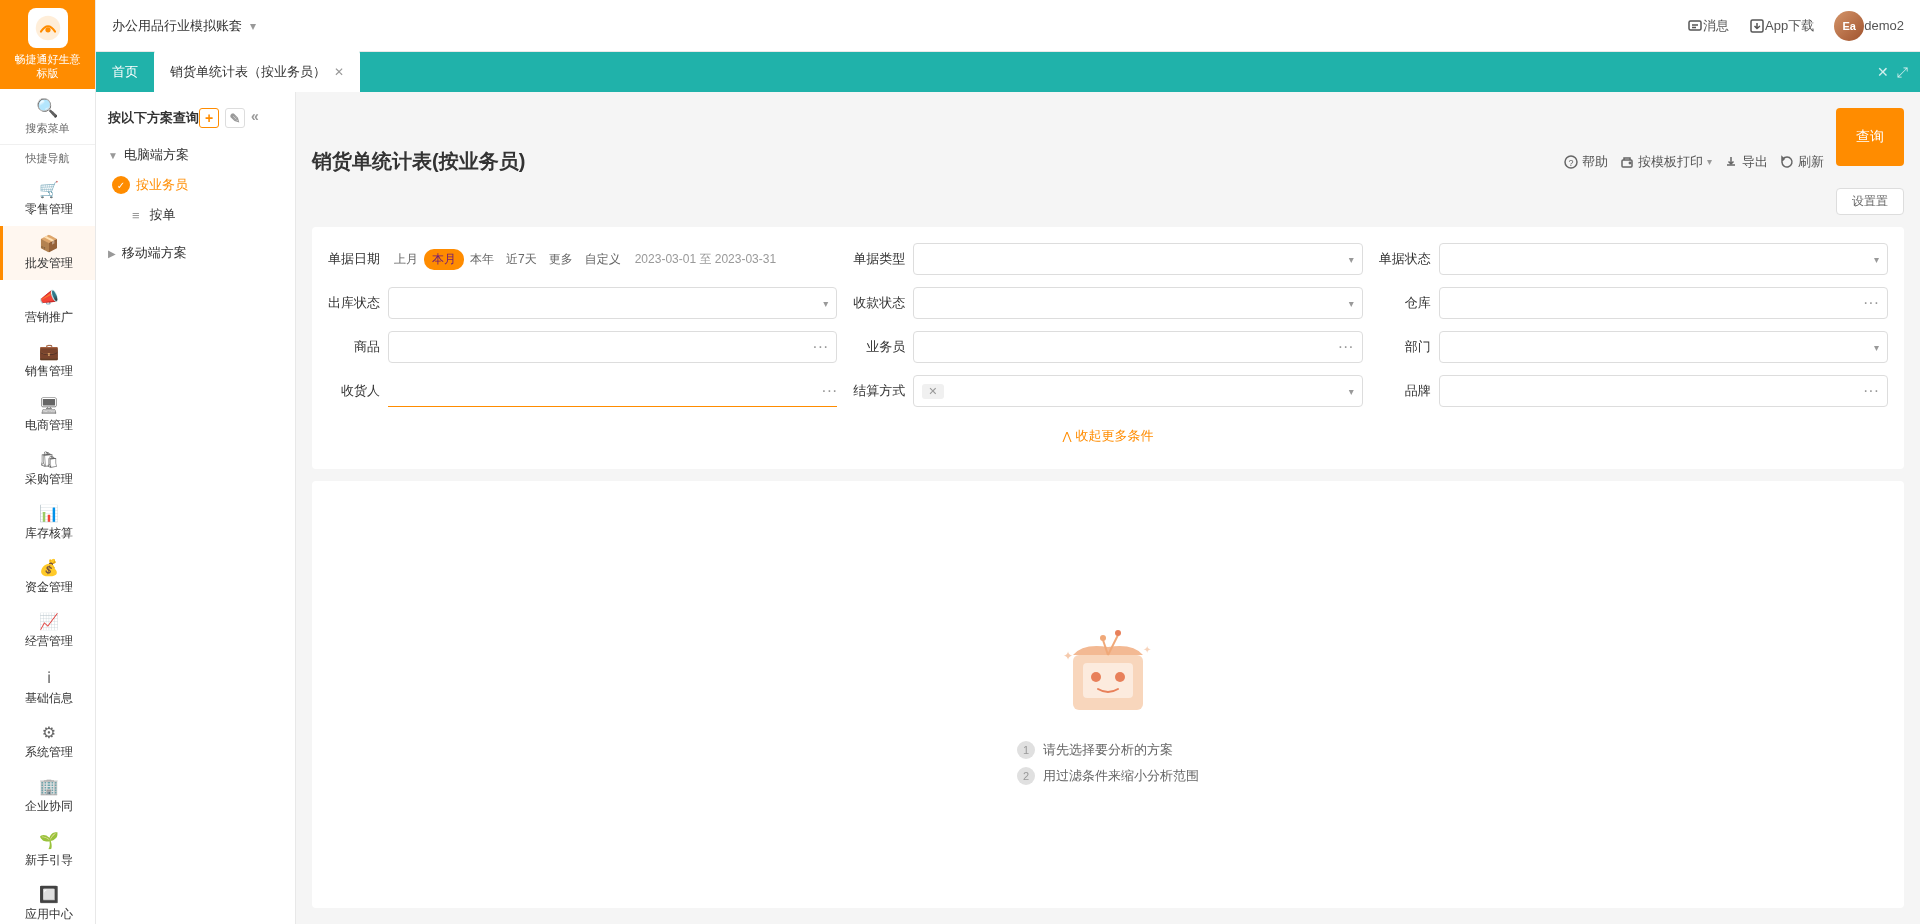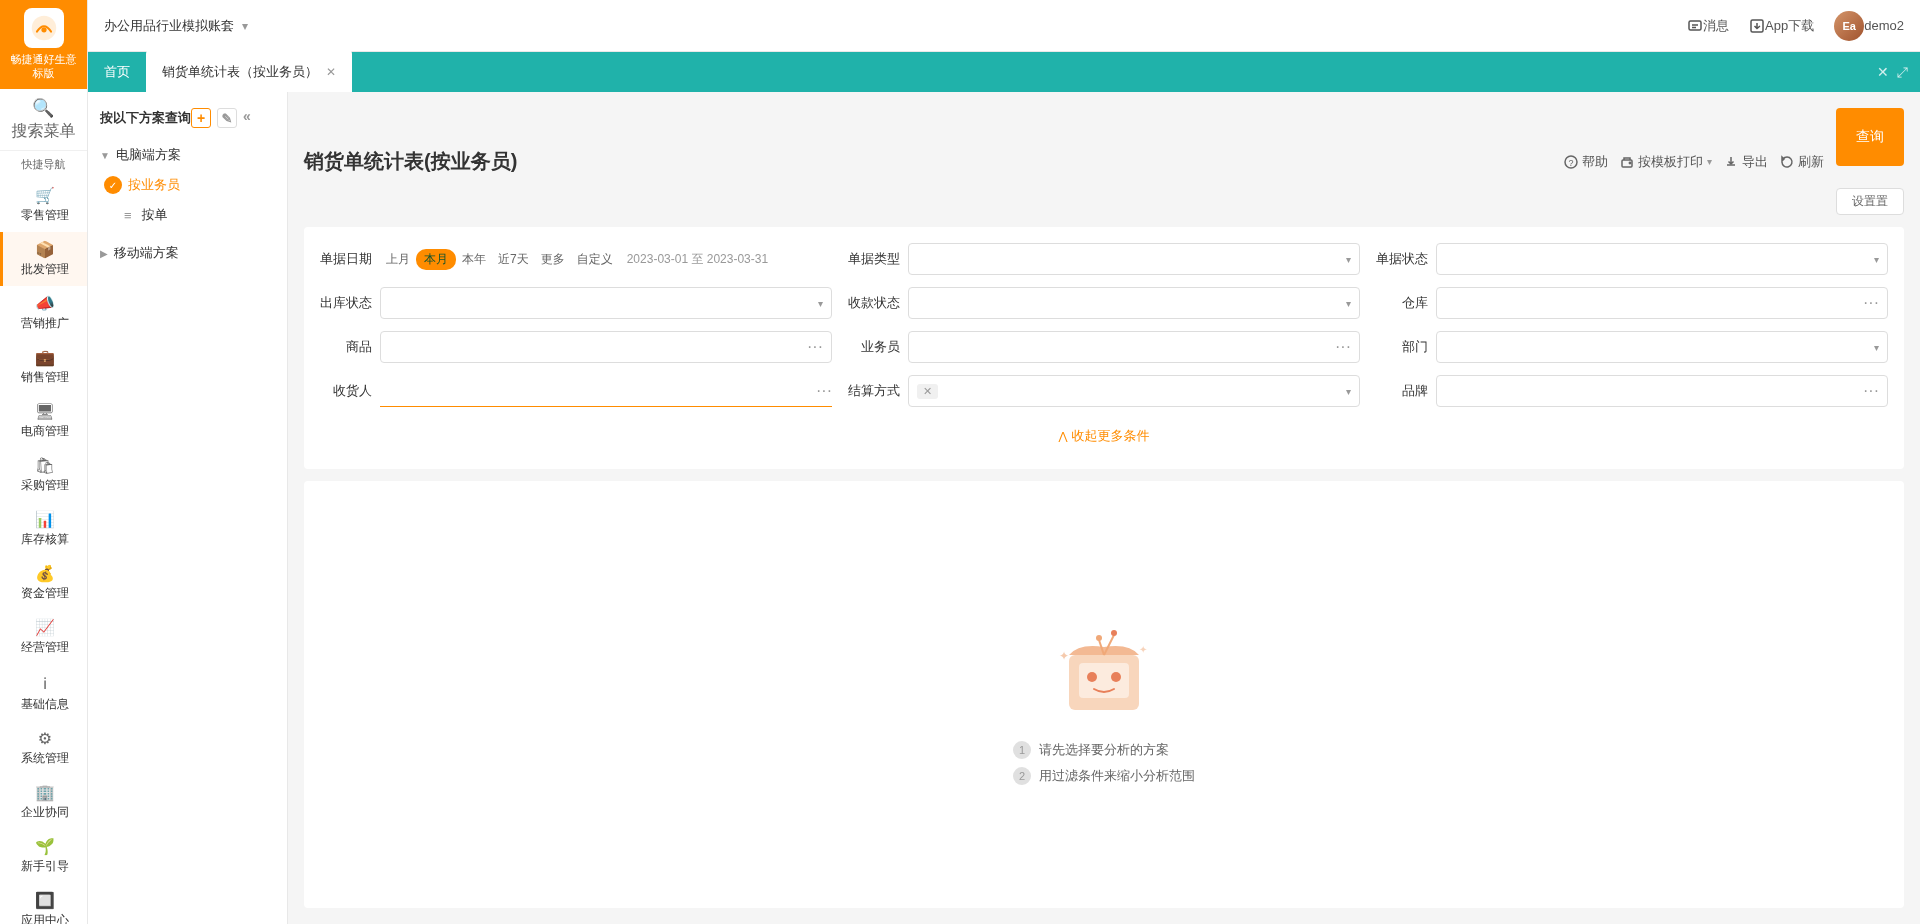--- a/index.html
+++ b/index.html
@@ -1,26 +1,26 @@
 <!DOCTYPE html>
 <html><head>
   <meta charset="utf-8">
   <style>
     * { box-sizing: border-box; margin: 0; padding: 0; }
     body { font-family: 'Microsoft YaHei', 'PingFang SC', sans-serif; font-size: 13px; background: #f5f5f5; display: flex; height: 924px; overflow: hidden; }
 
     
-    .sidebar { width: 88px; background: #fff; display: flex; flex-direction: column; align-items: center; border-right: 1px solid #e8e8e8; flex-shrink: 0; }
+    .sidebar { width: 96px; background: #fff; display: flex; flex-direction: column; align-items: center; border-right: 1px solid #e8e8e8; flex-shrink: 0; }
     .sidebar-logo { width: 100%; background: #ff8c00; padding: 8px 4px; display: flex; flex-direction: column; align-items: center; cursor: pointer; }
     .sidebar-logo-icon { width: 40px; height: 40px; background: #fff; border-radius: 8px; display: flex; align-items: center; justify-content: center; margin-bottom: 4px; }
     .sidebar-logo-icon svg { width: 28px; height: 28px; }
     .sidebar-logo-text { color: #fff; font-size: 11px; text-align: center; line-height: 1.3; }
     .sidebar-search { width: 100%; padding: 8px 4px; border-bottom: 1px solid #f0f0f0; display: flex; flex-direction: column; align-items: center; cursor: pointer; }
     .sidebar-search-icon { color: #666; font-size: 18px; }
-    .sidebar-search-label { font-size: 16px; color: #666; margin-top: 2px; }
+    .sidebar-search-label { font-size: 11px; color: #666; margin-top: 2px; }
     .sidebar-nav-label { font-size: 11px; color: #666; padding: 6px 4px; text-align: center; cursor: pointer; }
     .sidebar-nav-item { width: 100%; display: flex; flex-direction: column; align-items: center; padding: 8px 4px; cursor: pointer; border-left: 3px solid transparent; }
     .sidebar-nav-item.active { background: #fff7f0; border-left-color: #ff8c00; }
     .sidebar-nav-item-label { font-size: 12px; color: #333; margin-top: 2px; }
     .sidebar-nav-item-icon { font-size: 16px; color: #666; }
 
     
     .main { flex: 1; display: flex; flex-direction: column; overflow: hidden; }
 
     
@@ -75,21 +75,21 @@
 
     
     .filter-card { background: #fff; border-radius: 4px; padding: 16px; margin-bottom: 12px; }
     .filter-row { display: flex; align-items: center; gap: 0; margin-bottom: 12px; }
     .filter-row:last-child { margin-bottom: 0; }
     .filter-item { display: flex; align-items: center; flex: 1; min-width: 0; }
     .filter-label { color: #333; font-size: 13px; white-space: nowrap; width: 60px; text-align: right; padding-right: 8px; flex-shrink: 0; }
     .filter-control { flex: 1; min-width: 0; }
     .date-tabs { display: flex; align-items: center; }
     .date-tab { font-size: 12px; color: #666; cursor: pointer; padding: 2px 6px; border-radius: 3px; }
-    .date-tab.active { background: #ff8c00; color: #14532d; border-radius: 10px; padding: 2px 8px; }
+    .date-tab.active { background: #ff8c00; color: #701a75; border-radius: 10px; padding: 2px 8px; }
     .date-range { font-size: 12px; color: #999; margin-left: 8px; }
     .select-control { display: flex; align-items: center; border: 1px solid #ddd; border-radius: 4px; padding: 4px 8px; background: #fff; cursor: pointer; justify-content: space-between; height: 32px; }
     .select-control .placeholder { color: #ccc; font-size: 13px; }
     .select-arrow { color: #999; font-size: 10px; }
     .input-control { display: flex; align-items: center; border-bottom: 1px solid #ff8c00; padding: 4px 0; background: transparent; height: 32px; justify-content: space-between; }
     .input-dots { color: #999; font-size: 16px; }
     .tag-control { display: flex; align-items: center; border: 1px solid #ddd; border-radius: 4px; padding: 4px 8px; background: #fff; height: 32px; gap: 4px; }
     .tag { background: #f0f0f0; border-radius: 3px; padding: 1px 6px; font-size: 12px; color: #555; display: flex; align-items: center; gap: 3px; }
     .tag-x { color: #999; cursor: pointer; font-size: 11px; }
     .filter-separator { width: 16px; flex-shrink: 0; }

